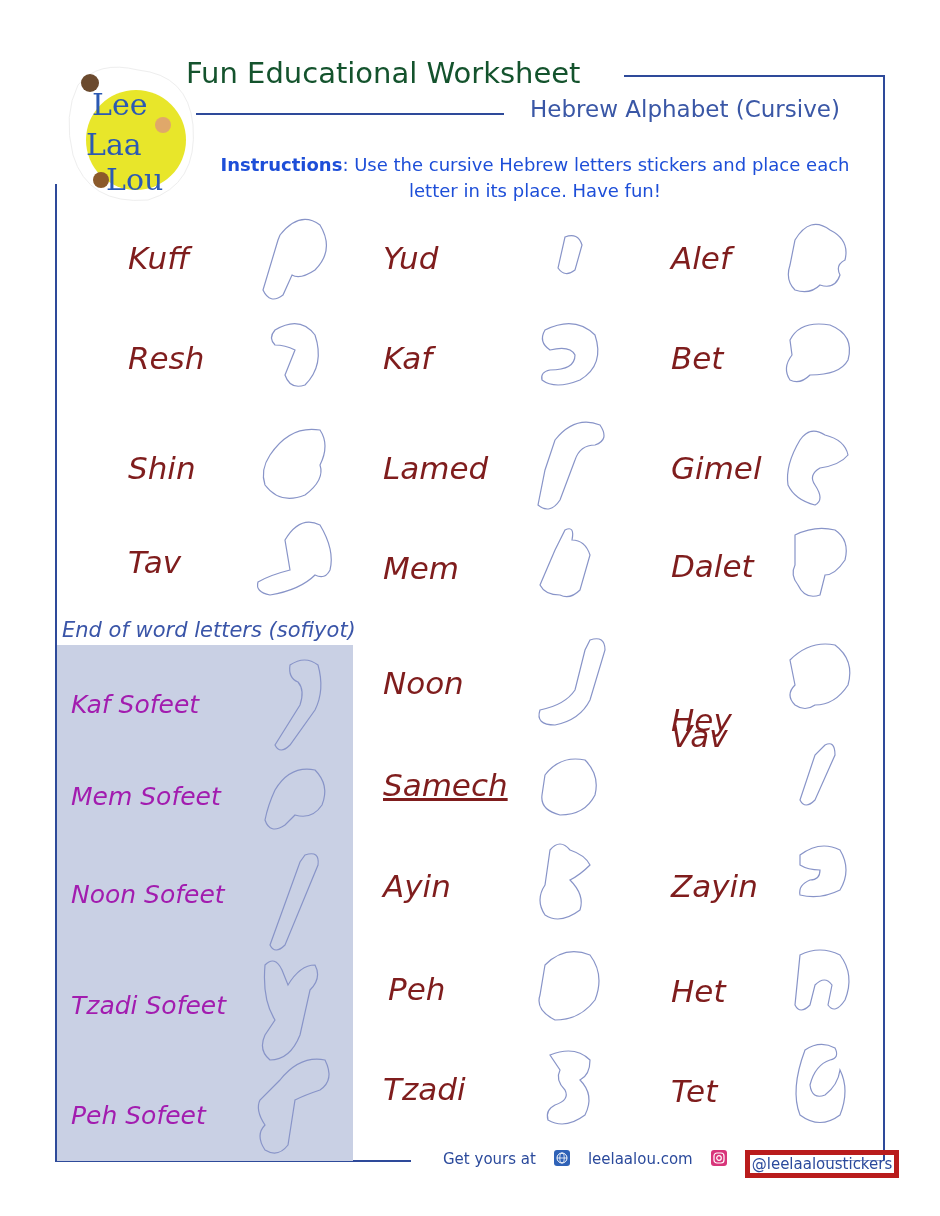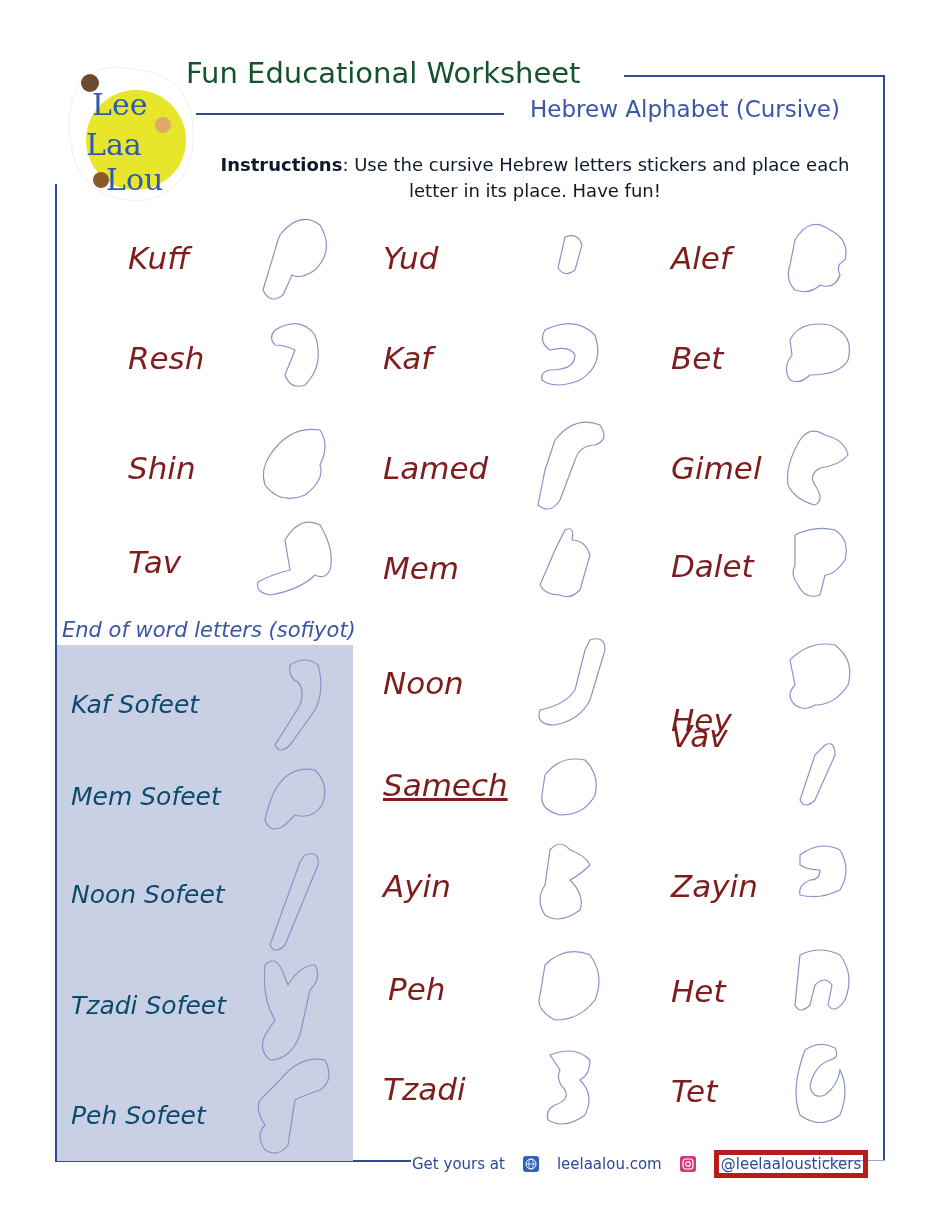--- a/index.html
+++ b/index.html
@@ -2,30 +2,30 @@
 <html><head>
 <meta charset="utf-8">
 <style>
   html, body { margin:0; padding:0; background:#ffffff; }
   body { width:940px; height:1216px; position:relative; overflow:hidden;
          font-family:"DejaVu Sans", sans-serif; color:#233a8f; }
   .abs { position:absolute; }
   .line { position:absolute; background:#2e4a9a; }
   .title { left:186px; top:56px; font-size:29px; color:#14532d; white-space:nowrap; }
   .subtitle { left:530px; top:96px; font-size:23px; color:#3a57a6; white-space:nowrap; }
-  .instructions { left:200px; top:152px; width:670px; text-align:center; font-size:18px; line-height:26px; color:#0f172a; }
+  .instructions { left:200px; top:152px; width:670px; text-align:center; font-size:18px; line-height:26px; color:#1d4ed8; }
   .instructions b { font-weight:bold; }
   .label { position:absolute; font-style:italic; font-size:31px; color:#7f1d1d; white-space:nowrap; }
-  .slabel { position:absolute; font-style:italic; font-size:25px; color:#0c4a6e; white-space:nowrap; }
+  .slabel { position:absolute; font-style:italic; font-size:25px; color:#a21caf; white-space:nowrap; }
   .sofiyot-title { left:62px; top:618px; font-style:italic; font-size:21px; color:#3a55a8; white-space:nowrap; }
   .sofiyot-panel { left:57px; top:645px; width:296px; height:516px; background:#c9d0e4; }
   .outline { position:absolute; overflow:visible; }
   .outline path { fill:none; stroke:#8894c8; stroke-width:1.2; }
   .logo { left:58px; top:55px; width:140px; height:150px; }
-  .footer { left:412px; top:1150px; font-size:15px; color:#2b4a9c; white-space:nowrap; display:flex; align-items:center; gap:18px; }
+  .footer { left:443px; top:1150px; font-size:15px; color:#2b4a9c; white-space:nowrap; display:flex; align-items:flex-start; gap:18px; }
   .globe { width:16px; height:16px; background:#2f62b7; border-radius:3px; display:inline-flex; align-items:center; justify-content:center; }
   .insta { width:16px; height:16px; background:#d8357a; border-radius:3px; display:inline-flex; align-items:center; justify-content:center; }
   .handle { border:5px solid #b91c1c; padding:0 2px; }
 </style>
 </head>
 <body>
 
 <div class="line" style="left:624px;top:75px;width:261px;height:2px;"></div>
 <div class="line" style="left:883px;top:75px;width:2px;height:1086px;"></div>
 <div class="line" style="left:196px;top:113px;width:308px;height:2px;"></div>

